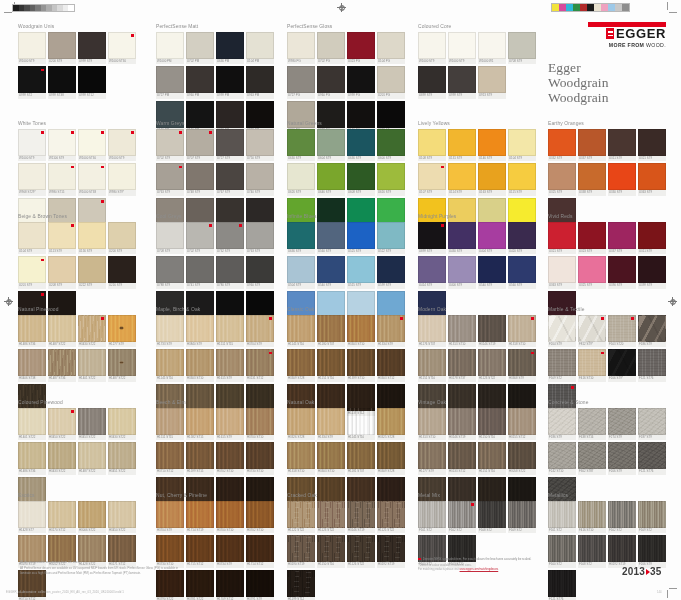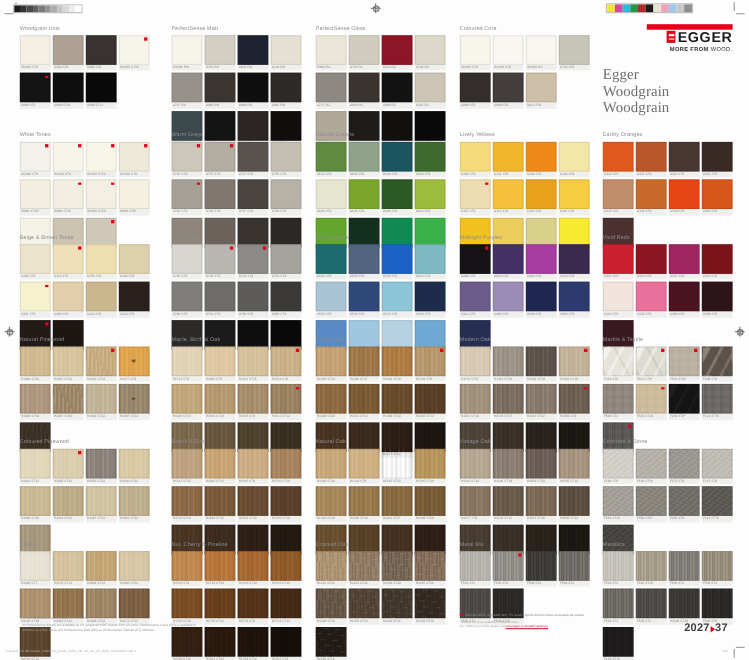--- a/index.html
+++ b/index.html
@@ -1675,19 +1675,19 @@
     <div id="legend-note">
       <div>* Decors to colour available in different sizes.</div>
       <div>
         <span>For matching products please visit</span>
         <a href="#">www.egger.com/matchingdecors</a><span>.</span>
       </div>
     </div>
   </div>
 
   <div id="edition">
-    <span>2027</span>
+    <span>2013</span>
     <span class="edition-tri"></span>
-    <span>37</span>
+    <span>35</span>
   </div>
   <div id="page-num">144</div>
 
 </div>
 
 </body></html>

